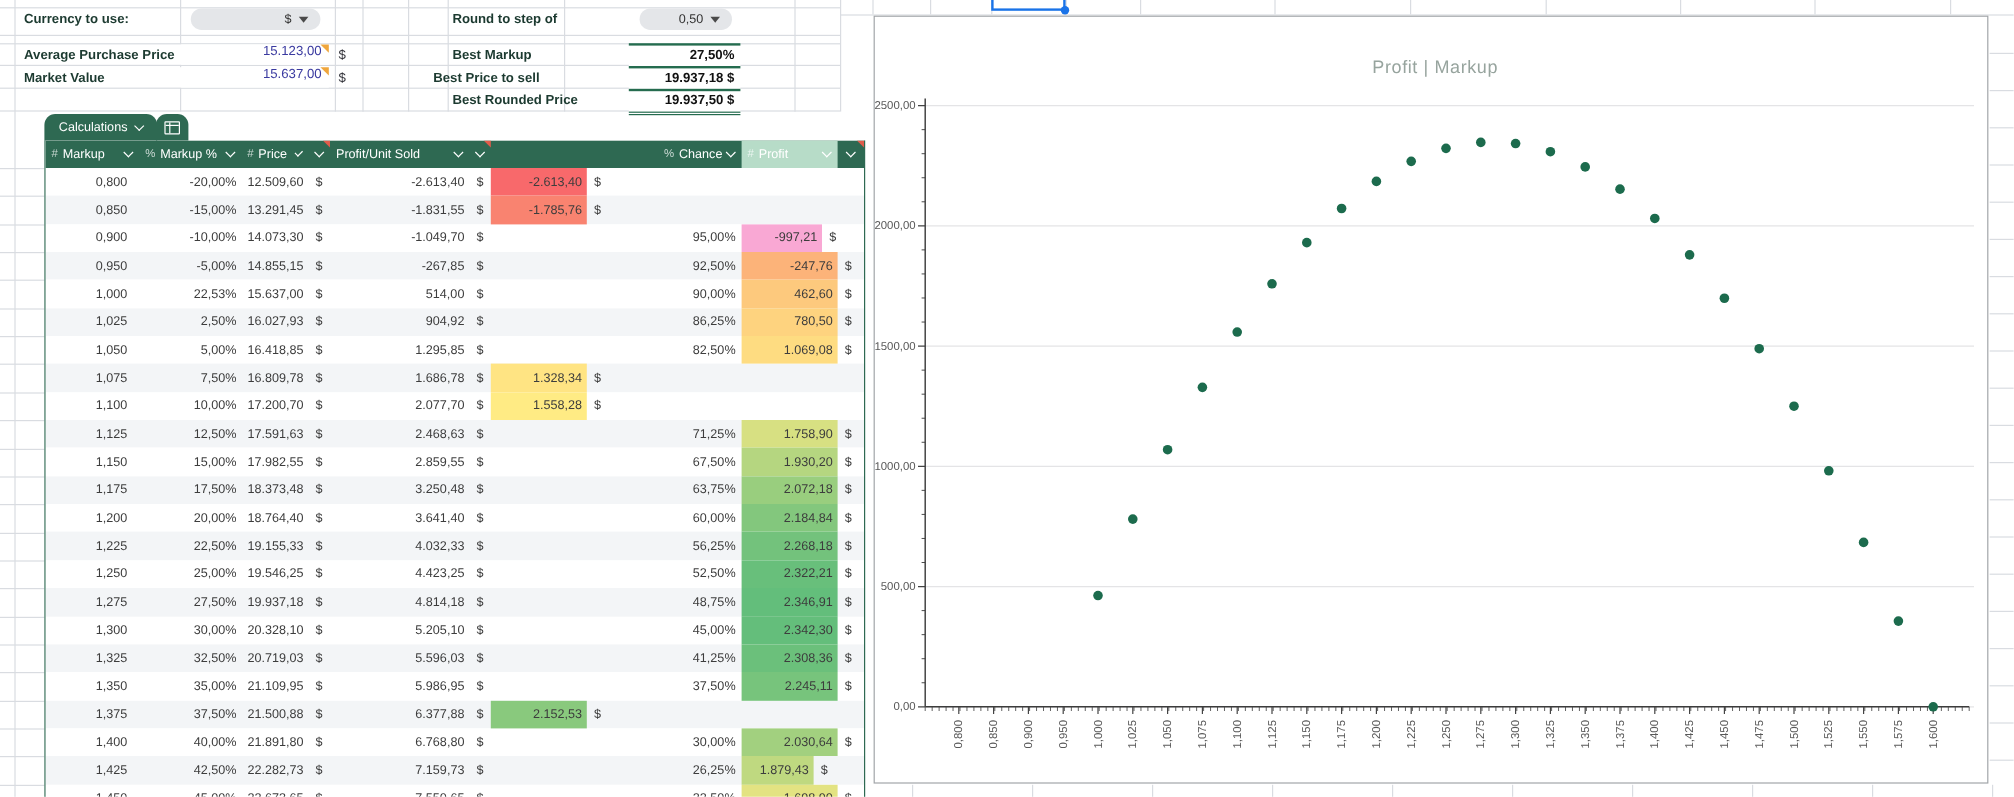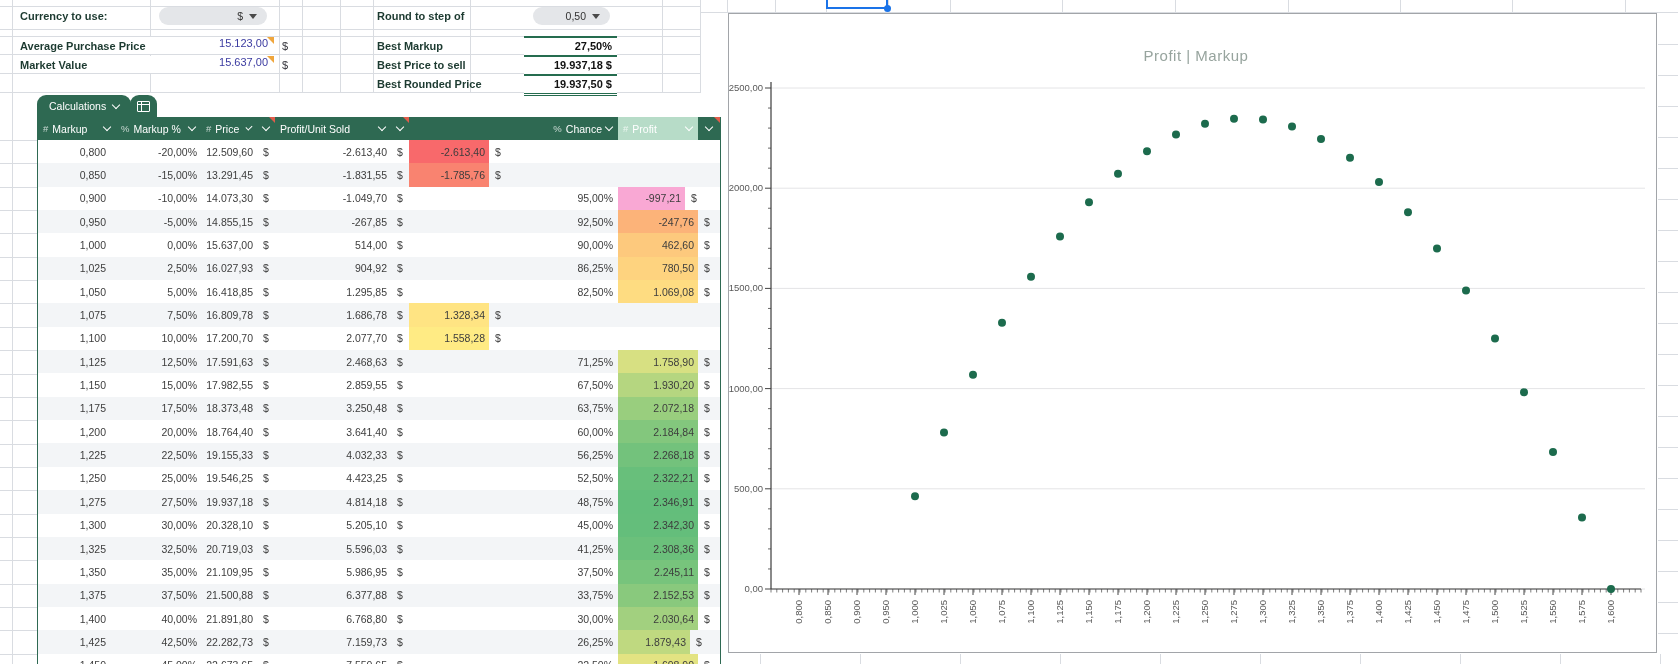--- a/index.html
+++ b/index.html
@@ -166,21 +166,21 @@
 
 <span class="lbl" style="left:20px;top:40px;">Average Purchase Price</span>
 <div class="valcell" style="left:150px;top:37px;width:124px;">15.123,00</div>
 <span class="cursym" style="left:282px;top:40px;">$</span>
 
 <span class="lbl" style="left:20px;top:59px;">Market Value</span>
 <div class="valcell" style="left:150px;top:56px;width:124px;">15.637,00</div>
 <span class="cursym" style="left:282px;top:59px;">$</span>
 
 <span class="lbl" style="left:377px;top:40px;">Best Markup</span>
-<span class="lbl" style="left:377px;top:59px;">Best Price to sell</span>
+<span class="lbl" style="left:361px;top:59px;">Best Price to sell</span>
 <span class="lbl" style="left:377px;top:78px;">Best Rounded Price</span>
 <div class="bestbox">
   <div class="bestrow">27,50%</div>
   <div class="bestrow">19.937,18 $</div>
   <div class="bestrow">19.937,50 $</div>
 </div>
 
 <div class="sheettab">
   <span>Calculations</span>
   <span class="chev"></span>
@@ -274,21 +274,21 @@
         <div class="t-cell" style="width: 56px; padding-right: 4px;">14.855,15</div>
         <div class="t-cell cur" style="width: 18px;">$</div>
         <div class="t-cell" style="width: 116px; padding-right: 4px;">-267,85</div>
         <div class="t-cell cur" style="width: 18px;">$</div>
         <div class="t-cell" style="width: 209px; padding-right: 5px;">92,50%</div>
         <div class="t-cell" style="width: 80px; padding-right: 4px; background: rgb(252, 179, 121);">-247,76</div>
         <div class="t-cell cur" style="width: 22px;">$</div>
       </div>
       <div class="t-row">
         <div class="t-cell" style="width: 78px; padding-right: 10px;">1,000</div>
-        <div class="t-cell" style="width: 85px; padding-right: 4px;">0,00%</div>
+        <div class="t-cell" style="width: 85px; padding-right: 4px;">22,53%</div>
         <div class="t-cell" style="width: 56px; padding-right: 4px;">15.637,00</div>
         <div class="t-cell cur" style="width: 18px;">$</div>
         <div class="t-cell" style="width: 116px; padding-right: 4px;">514,00</div>
         <div class="t-cell cur" style="width: 18px;">$</div>
         <div class="t-cell" style="width: 209px; padding-right: 5px;">90,00%</div>
         <div class="t-cell" style="width: 80px; padding-right: 4px; background: rgb(253, 201, 125);">462,60</div>
         <div class="t-cell cur" style="width: 22px;">$</div>
       </div>
       <div class="t-row alt">
         <div class="t-cell" style="width: 78px; padding-right: 10px;">1,025</div>
@@ -442,21 +442,20 @@
         <div class="t-cell" style="width: 80px; padding-right: 4px; background: rgb(119, 196, 124);">2.245,11</div>
         <div class="t-cell cur" style="width: 22px;">$</div>
       </div>
       <div class="t-row alt">
         <div class="t-cell" style="width: 78px; padding-right: 10px;">1,375</div>
         <div class="t-cell" style="width: 85px; padding-right: 4px;">37,50%</div>
         <div class="t-cell" style="width: 56px; padding-right: 4px;">21.500,88</div>
         <div class="t-cell cur" style="width: 18px;">$</div>
         <div class="t-cell" style="width: 116px; padding-right: 4px;">6.377,88</div>
         <div class="t-cell cur" style="width: 18px;">$</div>
-        <div class="t-cell" style="width: 209px; padding-right: 5px;">33,75%</div>
         <div class="t-cell" style="width: 80px; padding-right: 4px; background: rgb(137, 201, 125);">2.152,53</div>
         <div class="t-cell cur" style="width: 22px;">$</div>
       </div>
       <div class="t-row">
         <div class="t-cell" style="width: 78px; padding-right: 10px;">1,400</div>
         <div class="t-cell" style="width: 85px; padding-right: 4px;">40,00%</div>
         <div class="t-cell" style="width: 56px; padding-right: 4px;">21.891,80</div>
         <div class="t-cell cur" style="width: 18px;">$</div>
         <div class="t-cell" style="width: 116px; padding-right: 4px;">6.768,80</div>
         <div class="t-cell cur" style="width: 18px;">$</div>
@@ -465,21 +464,21 @@
         <div class="t-cell cur" style="width: 22px;">$</div>
       </div>
       <div class="t-row alt">
         <div class="t-cell" style="width: 78px; padding-right: 10px;">1,425</div>
         <div class="t-cell" style="width: 85px; padding-right: 4px;">42,50%</div>
         <div class="t-cell" style="width: 56px; padding-right: 4px;">22.282,73</div>
         <div class="t-cell cur" style="width: 18px;">$</div>
         <div class="t-cell" style="width: 116px; padding-right: 4px;">7.159,73</div>
         <div class="t-cell cur" style="width: 18px;">$</div>
         <div class="t-cell" style="width: 209px; padding-right: 5px;">26,25%</div>
-        <div class="t-cell" style="width: 72px; padding-right: 4px; background: rgb(191, 217, 128);">1.879,43</div>
+        <div class="t-cell" style="width: 60px; padding-right: 4px; background: rgb(191, 217, 128);">1.879,43</div>
         <div class="t-cell cur" style="width: 22px;">$</div>
       </div>
       <div class="t-row">
         <div class="t-cell" style="width: 78px; padding-right: 10px;">1,450</div>
         <div class="t-cell" style="width: 85px; padding-right: 4px;">45,00%</div>
         <div class="t-cell" style="width: 56px; padding-right: 4px;">22.673,65</div>
         <div class="t-cell cur" style="width: 18px;">$</div>
         <div class="t-cell" style="width: 116px; padding-right: 4px;">7.550,65</div>
         <div class="t-cell cur" style="width: 18px;">$</div>
         <div class="t-cell" style="width: 209px; padding-right: 5px;">22,50%</div>

